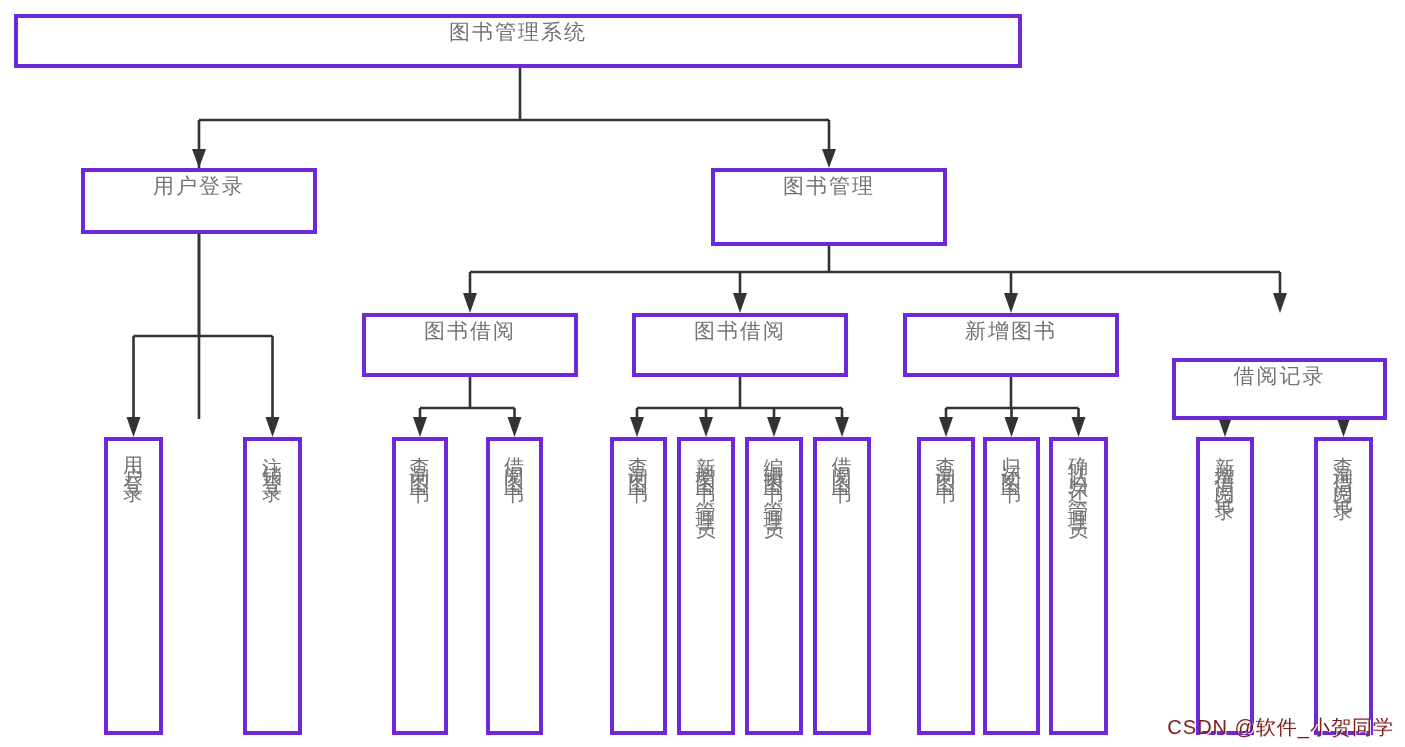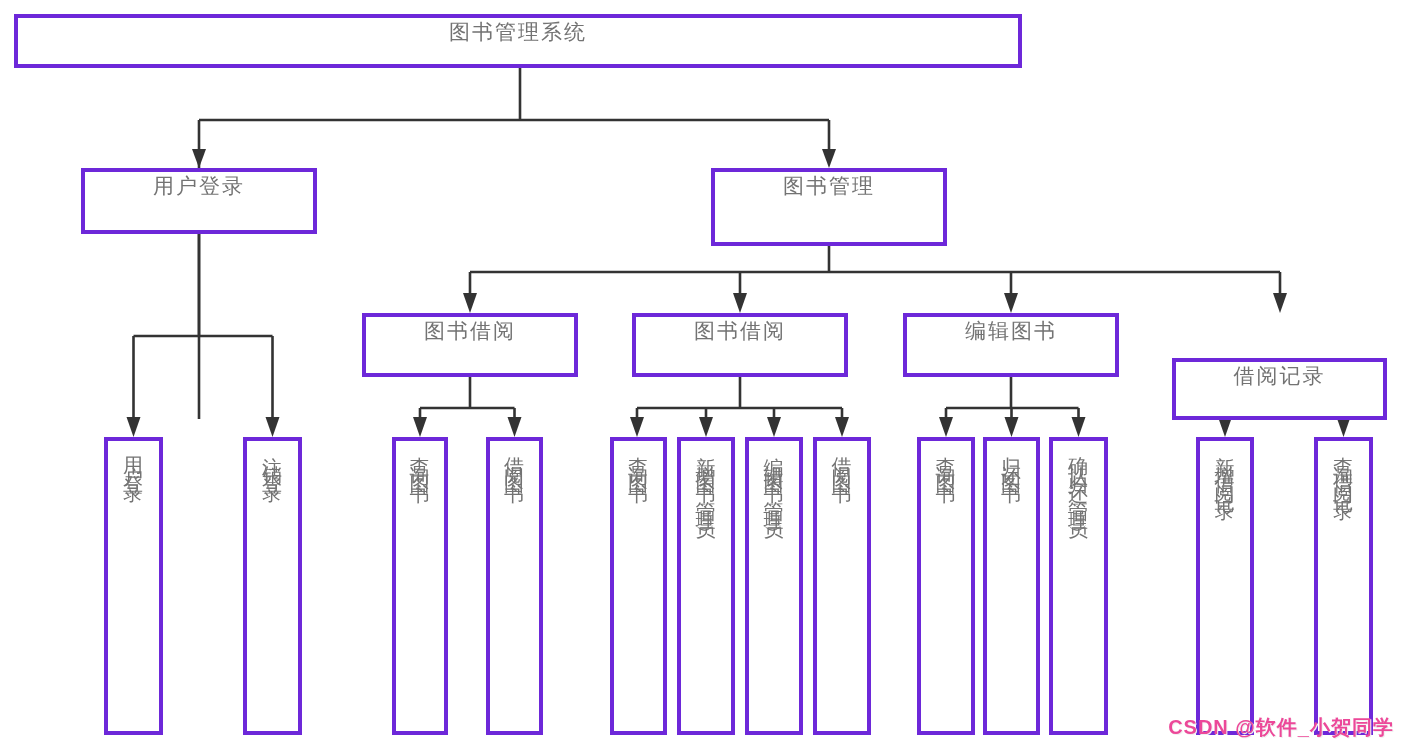--- a/index.html
+++ b/index.html
@@ -45,24 +45,23 @@
     font-size: 20px;
     letter-spacing: 9px;
     line-height: 1;
   }
   .watermark {
     position: absolute;
     right: 11px;
     bottom: 6px;
     font-size: 20px;
     letter-spacing: 1px;
-    color: #ec4899;
+    color: #7f1d1d;
     text-shadow: 1px 1px 0 #f0f0f0;
     white-space: nowrap;
-    font-weight: bold;
   }
 </style>
 </head>
 <body>
 
 <div class="canvas">
 
   <svg class="connector-layer" viewBox="0 0 1405 747" xmlns="http://www.w3.org/2000/svg">
 
     <g>
@@ -124,21 +123,21 @@
     <span>图书管理</span>
   </div>
 
   <div class="node h-node" style="left:362px; top:313px; width:216px; height:64px;">
     <span>图书借阅</span>
   </div>
   <div class="node h-node" style="left:632px; top:313px; width:216px; height:64px;">
     <span>图书借阅</span>
   </div>
   <div class="node h-node" style="left:903px; top:313px; width:216px; height:64px;">
-    <span>编辑图书</span>
+    <span>新增图书</span>
   </div>
   <div class="node h-node" style="left:1172px; top:313px; width:215px; height:62px;margin-top:45px;">
     <span>借阅记录</span>
   </div>
 
   <div class="node v-node" style="left:104px; top:437px; width:59px; height:298px;">
     <span>用户登录</span>
   </div>
   <div class="node v-node" style="left:243px; top:437px; width:59px; height:298px;">
     <span>注销登录</span>

